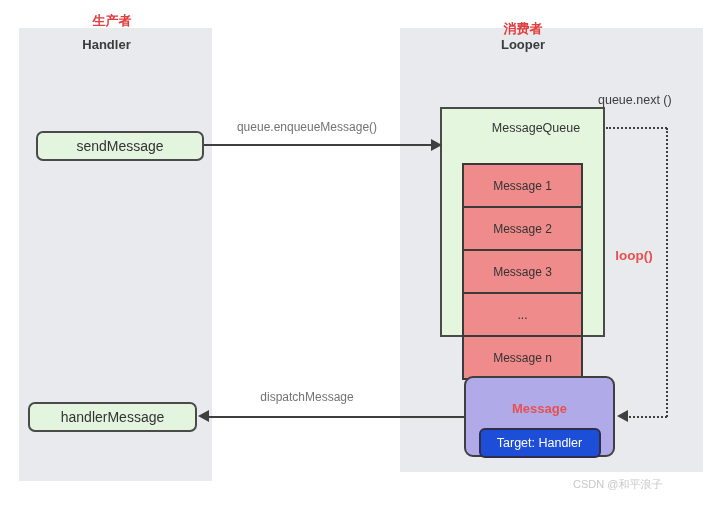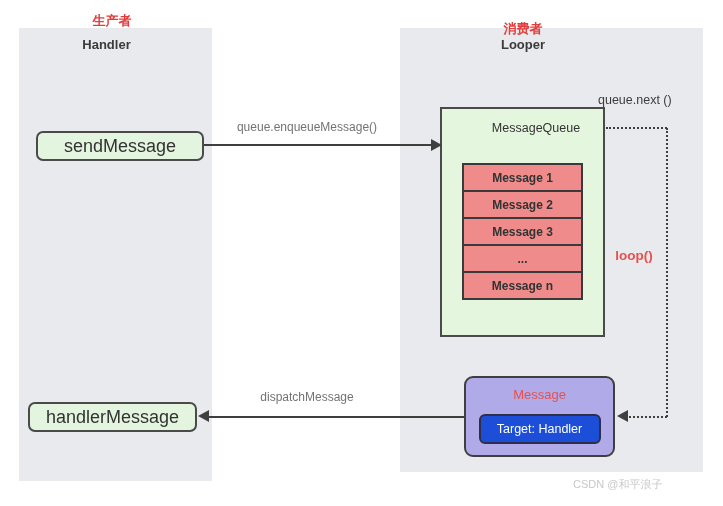--- a/index.html
+++ b/index.html
@@ -9,41 +9,41 @@
     color:#3b3b3b;
   }
   
   .lane { position:absolute; background:#e8eaed; }
   .lane-title { position:absolute; font-weight:bold; font-size:13px; color:#3b3b3b; text-align:center; }
   .cjk-label { position:absolute; color:#e23d3d; font-weight:bold; font-size:13px; text-align:center; }
   
   .green-node {
     position:absolute; background:#e4f5df; border:2px solid #4a4a4a; border-radius:7px;
     box-sizing:border-box; display:flex; align-items:center; justify-content:center;
-    font-size:18px; color:#333;
+    font-size:14px; color:#333;
   }
   
   .queue-box {
     position:absolute; left:440px; top:107px; width:165px; height:230px;
     background:#e5f6df; border:2px solid #4a4a4a; box-sizing:border-box;padding-left:27px;
   }
   .queue-title { text-align:center; margin-top:12px; font-size:12.5px; color:#333; }
   .queue-rows { position:absolute; top:54px; left:0; right:0; }
   .msg-row {
-    width:121px; height:29px; margin:-2px auto 0; background:#ef8b8b;
+    width:121px; height:45px; margin:-2px auto 0; background:#ef8b8b;
     border:2px solid #3a3a3a; box-sizing:border-box;
-    display:flex; align-items:center; justify-content:center; font-size:12px; color:#333;font-weight:bold;
+    display:flex; align-items:center; justify-content:center; font-size:12px; color:#333;
   }
   .msg-row:first-child { margin-top:0; }
   
   .message-node {
     position:absolute; left:464px; top:376px; width:151px; height:81px;
     background:#b0abe8; border:2px solid #3f3f3f; border-radius:9px; box-sizing:border-box;
   }
-  .message-node-title { text-align:center; margin-top:9px; color:#e8504f; font-weight:normal; font-size:13px; }
+  .message-node-title { text-align:center; margin-top:23px; color:#e8504f; font-weight:bold; font-size:13px; }
   .target-box {
     width:122px; height:30px; margin:12px auto 0; background:#1d4ed8; border:2px solid #2e2e4a;
     border-radius:6px; box-sizing:border-box; display:flex; align-items:center; justify-content:center;
     color:#ffffff; font-size:12.5px;
   }
   
   .line   { position:absolute; border-top:2px solid #3f3f3f; }
   .dot-h  { position:absolute; border-top:2px dotted #3f3f3f; }
   .dot-v  { position:absolute; border-left:2px dotted #3f3f3f; }
   .arr-r  { position:absolute; width:0; height:0; border:6px solid transparent; border-right:0; border-left:11px solid #3f3f3f; }

